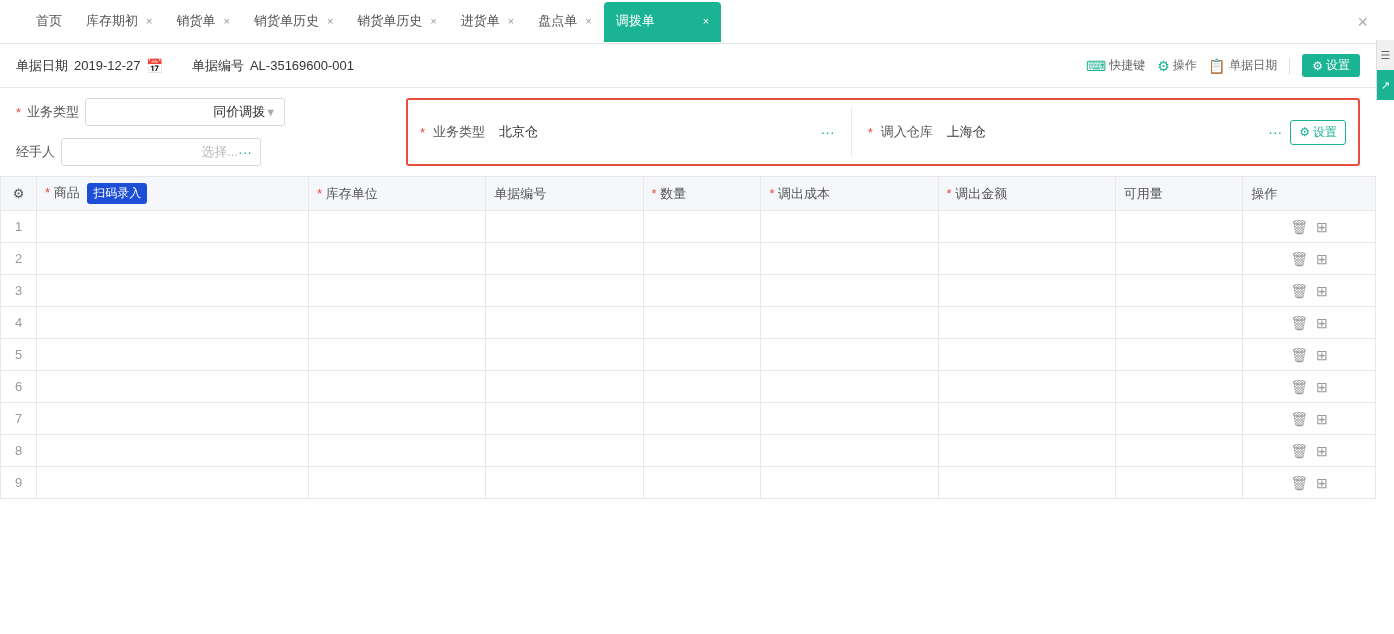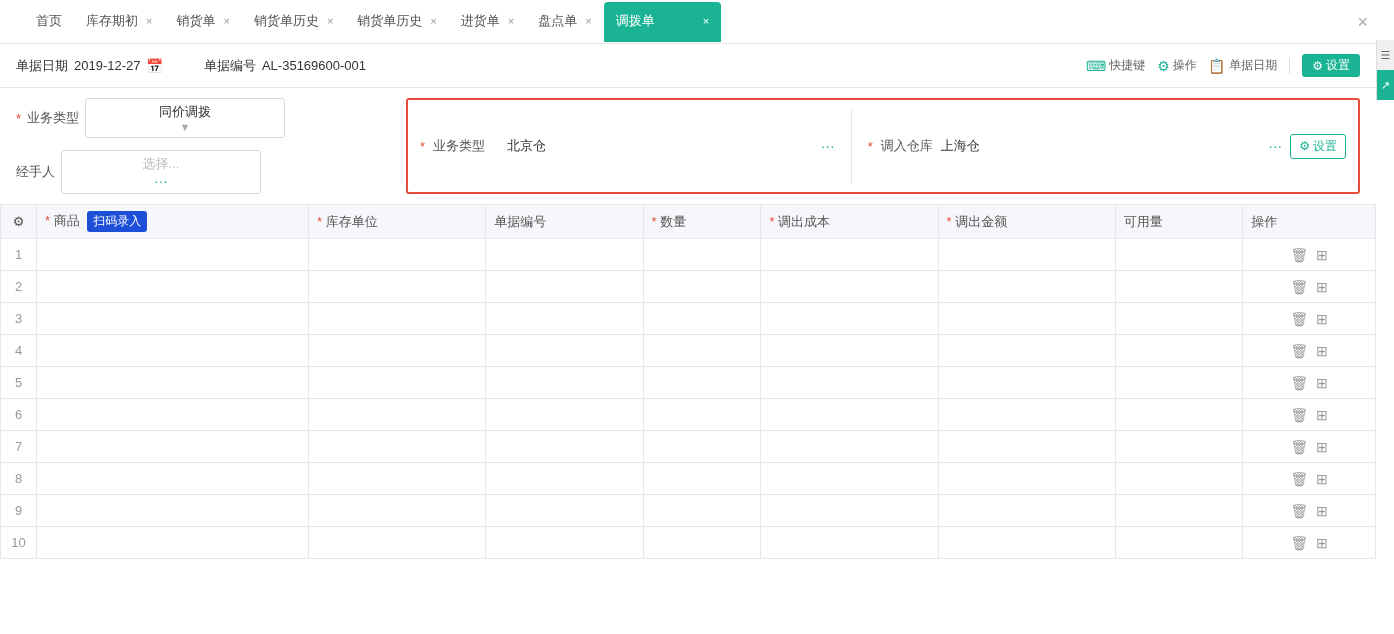--- a/index.html
+++ b/index.html
@@ -19,21 +19,21 @@
       color: #fff; background: #1ab394; border-radius: 4px 4px 0 0;
       border-bottom: 2px solid #1ab394;
       gap: 44px;
     }
     .tab-item .close-icon { font-size: 11px; color: #999; cursor: pointer; margin-left: 4px; }
     .tab-item.active .close-icon { color: #fff; }
     .tab-bar-close { position: absolute; right: 8px; top: 50%; transform: translateY(-50%); cursor: pointer; font-size: 18px; color: #aaa; }
 
     
     .form-header {
-      padding: 10px 16px; display: flex; align-items: center; gap: 40px;
+      padding: 10px 16px; display: flex; align-items: center; gap: 28px;
       border-bottom: 1px solid #e8e8e8; background: #fff;
     }
     .form-field { display: flex; align-items: center; gap: 6px; font-size: 13px; }
     .form-field label { color: #333; white-space: nowrap; }
     .calendar-icon { color: #1ab394; cursor: pointer; font-size: 14px; }
 
     
     .toolbar-right {
       margin-left: auto; display: flex; align-items: center; gap: 12px; font-size: 12px; color: #666;
     }
@@ -48,21 +48,21 @@
     .middle-section {
       padding: 10px 16px; display: flex; align-items: stretch; gap: 10px;
     }
     .left-fields { display: flex; flex-direction: column; gap: 12px; flex: 0 0 380px; }
     .field-row { display: flex; align-items: center; gap: 6px; }
     .field-row .req { color: #e74c3c; }
     .field-row label { color: #555; font-size: 13px; text-align: right; }
     .select-box {
       border: 1px solid #d9d9d9; border-radius: 3px; padding: 4px 8px;
       min-width: 200px; display: flex; align-items: center; justify-content: flex-end;
-      cursor: pointer; font-size: 13px; color: #333; background: #fff; flex-direction: column;
+      cursor: pointer; font-size: 13px; color: #333; background: #fff;
     }
     .select-box .arrow { color: #aaa; font-size: 11px; }
     .more-btn { color: #1ab394; cursor: pointer; font-size: 14px; }
     .placeholder-text { color: #bbb; font-size: 13px; }
 
     
     .red-border-box {
       border: 2px solid #e74c3c; border-radius: 3px; padding: 8px 12px;
       display: flex; align-items: center; gap: 0; flex: 1;
     }
@@ -199,28 +199,28 @@
           <span class="placeholder-text">选择...</span>
           <span class="more-btn">···</span>
         </div>
       </div>
     </div>
 
     <div class="red-border-box">
       <div class="warehouse-field">
         <span class="req">*</span>
         <label>业务类型</label>
-        <span style="margin-left:14px;">北京仓</span>
+        <span style="margin-left:6px;">北京仓</span>
         <span class="more-btn" style="margin-left:auto;">···</span>
       </div>
       <div class="warehouse-divider"></div>
       <div class="warehouse-field">
         <span class="req">*</span>
         <label>调入仓库</label>
-        <span style="font-family:Liberation Serif, serif;">上海仓</span>
+        <span style="margin-left:6px;font-family:Liberation Serif, serif;">上海仓</span>
         <span class="more-btn" style="margin-left:auto;">···</span>
       </div>
       <div class="settings-btn">
         <span>⚙</span>
         <span>设置</span>
       </div>
     </div>
   </div>
 
   <div class="table-wrap">
@@ -383,34 +383,20 @@
       <td></td>
       <td></td>
       <td></td>
       <td></td>
       <td></td>
       <td class="col-actions">
         <span class="action-icon">🗑</span>
         <span class="action-icon">⊞</span>
       </td>
     </tr>
-          <tr>
-      <td class="row-num">10</td>
-      <td></td>
-      <td></td>
-      <td></td>
-      <td></td>
-      <td></td>
-      <td></td>
-      <td></td>
-      <td class="col-actions">
-        <span class="action-icon">🗑</span>
-        <span class="action-icon">⊞</span>
-      </td>
-    </tr>
         </tbody>
     </table>
   </div>
 </div>
 
 <div class="right-sidebar">
   <div class="sidebar-icon">☰</div>
   <div class="sidebar-icon green">↗</div>
 </div>
 

